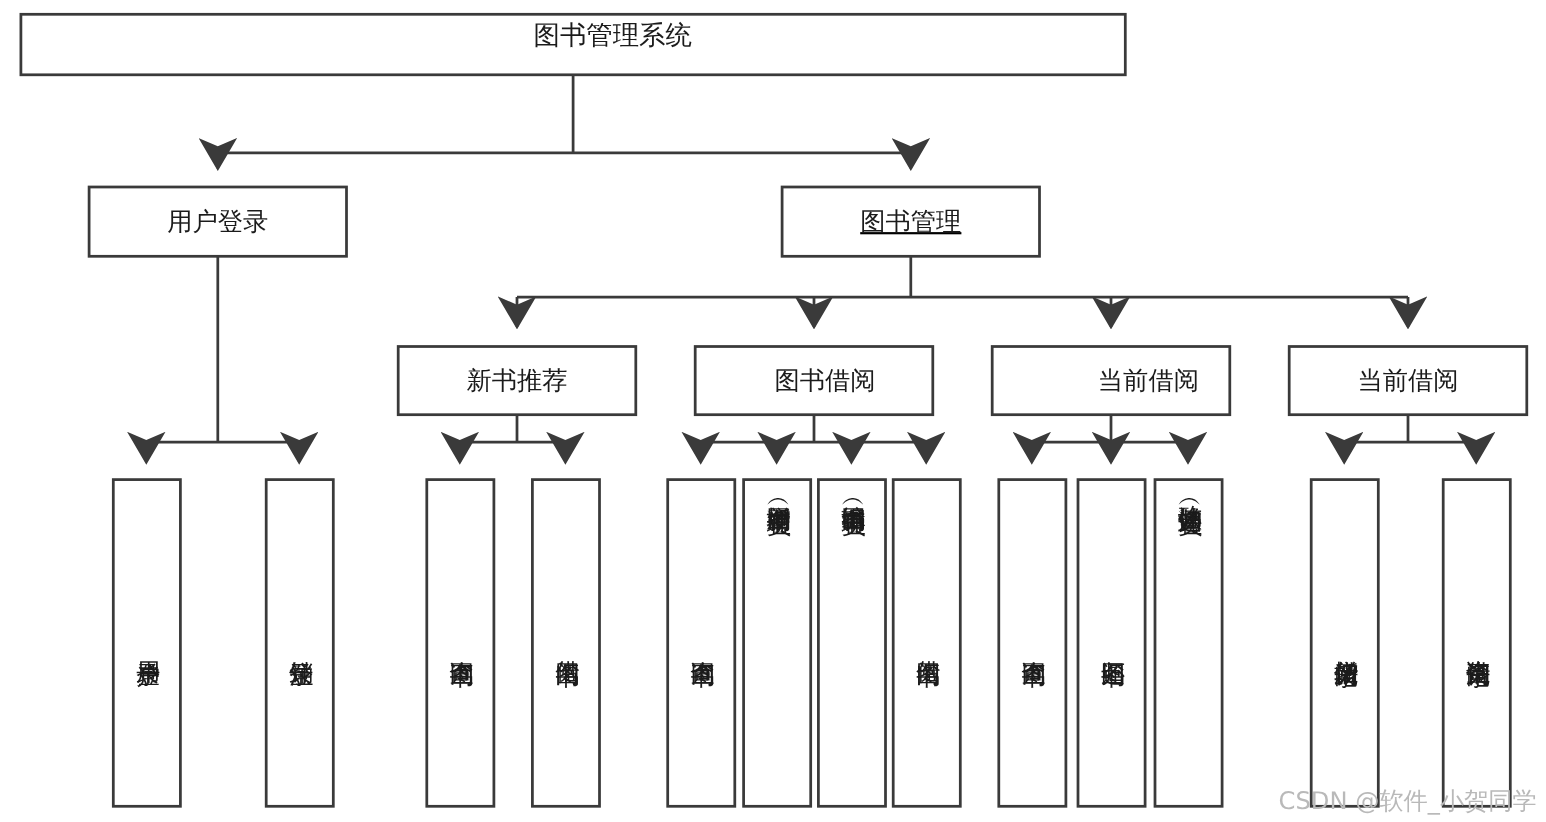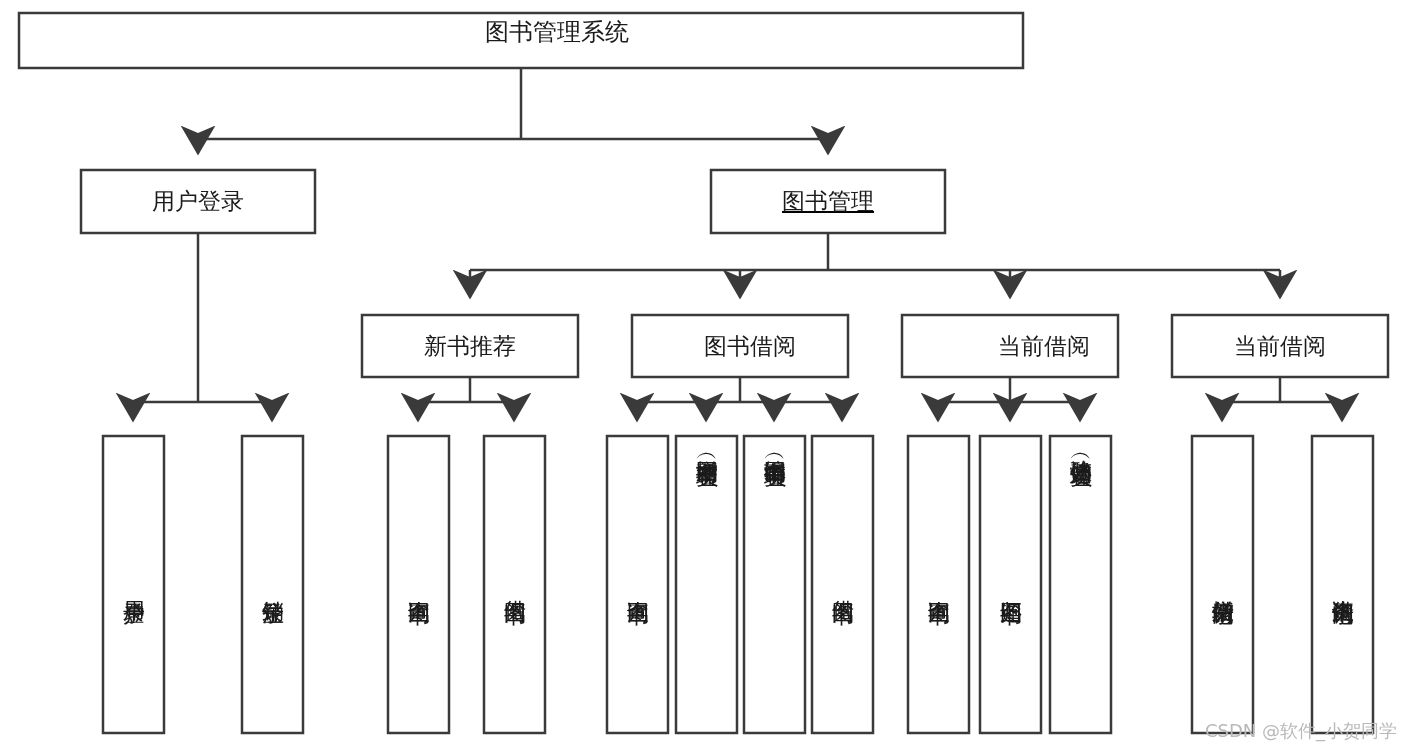--- a/index.html
+++ b/index.html
@@ -71,21 +71,21 @@
     white-space: nowrap;
   }
   .title-text {
     font-size: 24px;
   }
   #watermark {
     position: absolute;
     right: 8px;
     bottom: 4px;
     font-family: "DejaVu Sans", "Liberation Sans", sans-serif;
-    font-size: 18px;
+    font-size: 22px;
     color: #b9b9b9;
     white-space: nowrap;
     user-select: none;
   }
 </style>
 </head>
 <body>
 
 <div id="diagram-root">
 

